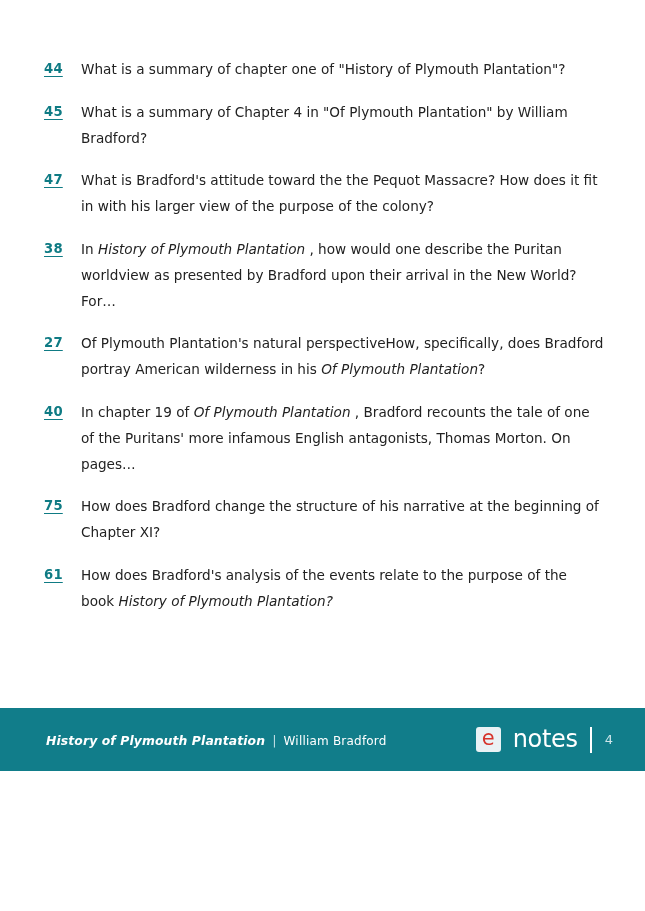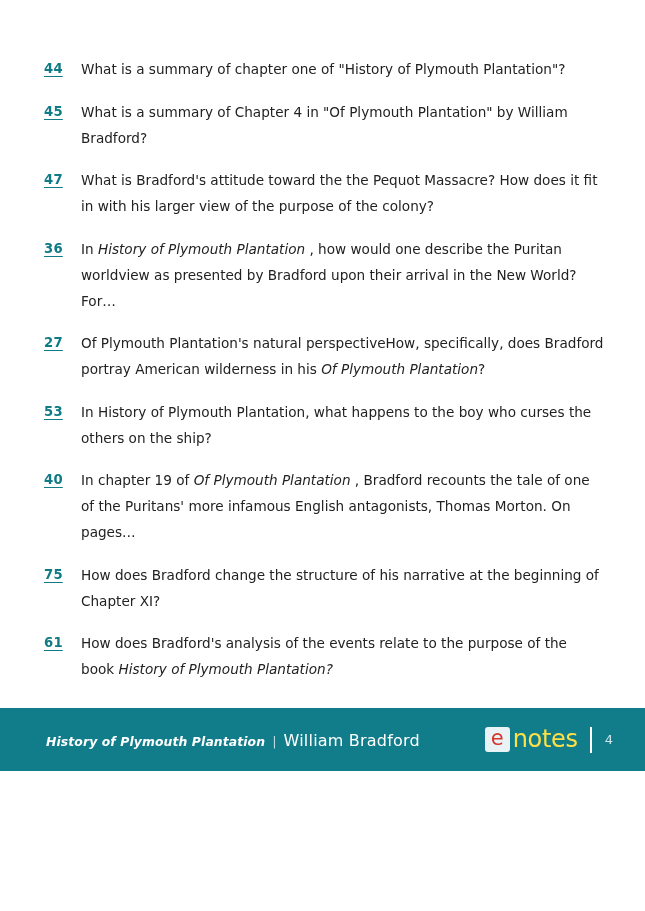--- a/index.html
+++ b/index.html
@@ -99,21 +99,21 @@
   }
 
   .footer-sep {
     color: #bcdde2;
     font-size: 13px;
     font-weight: normal;
   }
 
   .footer-author {
     color: #ffffff;
-    font-size: 16px;
+    font-size: 12px;
     letter-spacing: 0.2px;
   }
 
   .footer-brand {
     position: absolute;
     right: 32px;
     top: 50%;
     transform: translateY(-50%);
     display: flex;
     align-items: center;
@@ -131,25 +131,25 @@
     color: #d6342c;
     font-size: 21px;
     font-weight: normal;
     line-height: 1;
     font-family: "DejaVu Sans", sans-serif;
     box-sizing: border-box;
     padding-bottom: 2px;
   }
 
   .brand-word {
-    color: #fde047;
+    color: #ffffff;
     font-size: 24px;
     line-height: 1;
     letter-spacing: -0.3px;
-    padding-left: 3px;
+    padding-left: 12px;
     padding-bottom: 2px;
   }
 
   .brand-divider {
     width: 2px;
     height: 26px;
     background: #ffffff;
     margin-left: 12px;
     margin-right: 13px;
   }
@@ -171,30 +171,26 @@
       </div>
       <div class="q-item">
         <span class="q-num">45</span>
         <span class="q-text"><span>What is a summary of Chapter 4 in "Of Plymouth Plantation" by William Bradford?</span></span>
       </div>
       <div class="q-item">
         <span class="q-num">47</span>
         <span class="q-text"><span>What is Bradford's attitude toward the the Pequot Massacre? How does it fit in with his larger view of the purpose of the colony?</span></span>
       </div>
       <div class="q-item">
-        <span class="q-num">36</span>
+        <span class="q-num">38</span>
         <span class="q-text"><span>In </span><i>History of Plymouth Plantation</i><span> , how would one describe the Puritan worldview as presented by Bradford upon their arrival in the New World? For…</span></span>
       </div>
       <div class="q-item">
         <span class="q-num">27</span>
         <span class="q-text"><span>Of Plymouth Plantation's natural perspectiveHow, specifically, does Bradford portray American wilderness in his </span><i>Of Plymouth Plantation</i><span>?</span></span>
-      </div>
-      <div class="q-item">
-        <span class="q-num">53</span>
-        <span class="q-text"><span>In History of Plymouth Plantation, what happens to the boy who curses the others on the ship?</span></span>
       </div>
       <div class="q-item">
         <span class="q-num">40</span>
         <span class="q-text"><span>In chapter 19 of </span><i>Of Plymouth Plantation</i><span> , Bradford recounts the tale of one of the Puritans' more infamous English antagonists, Thomas Morton. On pages…</span></span>
       </div>
       <div class="q-item">
         <span class="q-num">75</span>
         <span class="q-text"><span>How does Bradford change the structure of his narrative at the beginning of Chapter XI?</span></span>
       </div>
       <div class="q-item">

